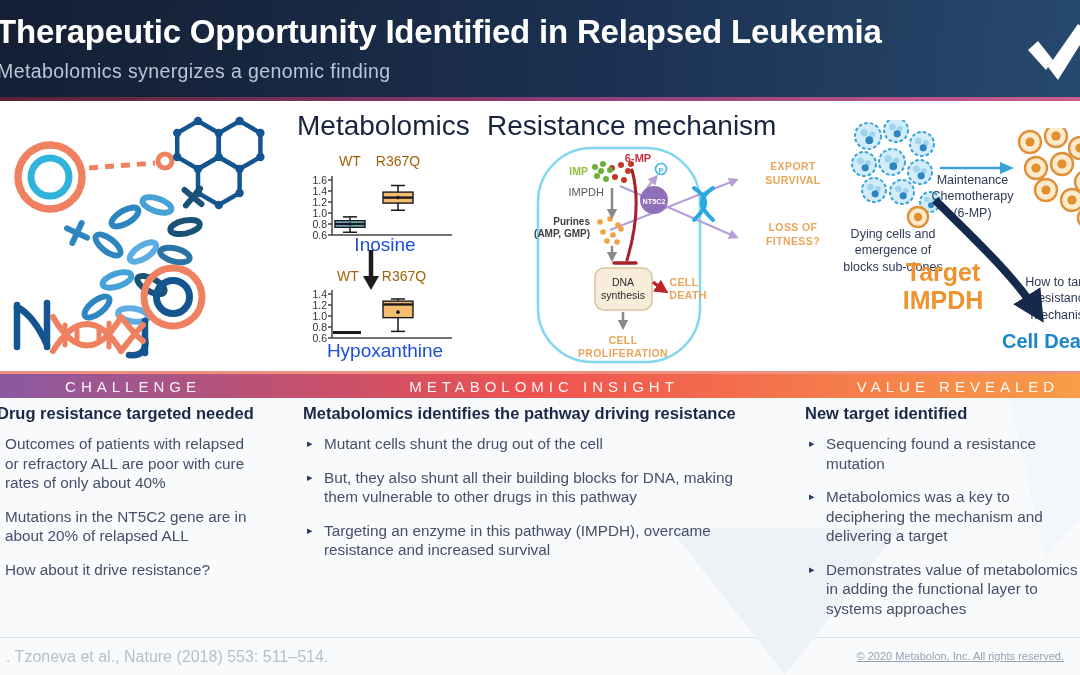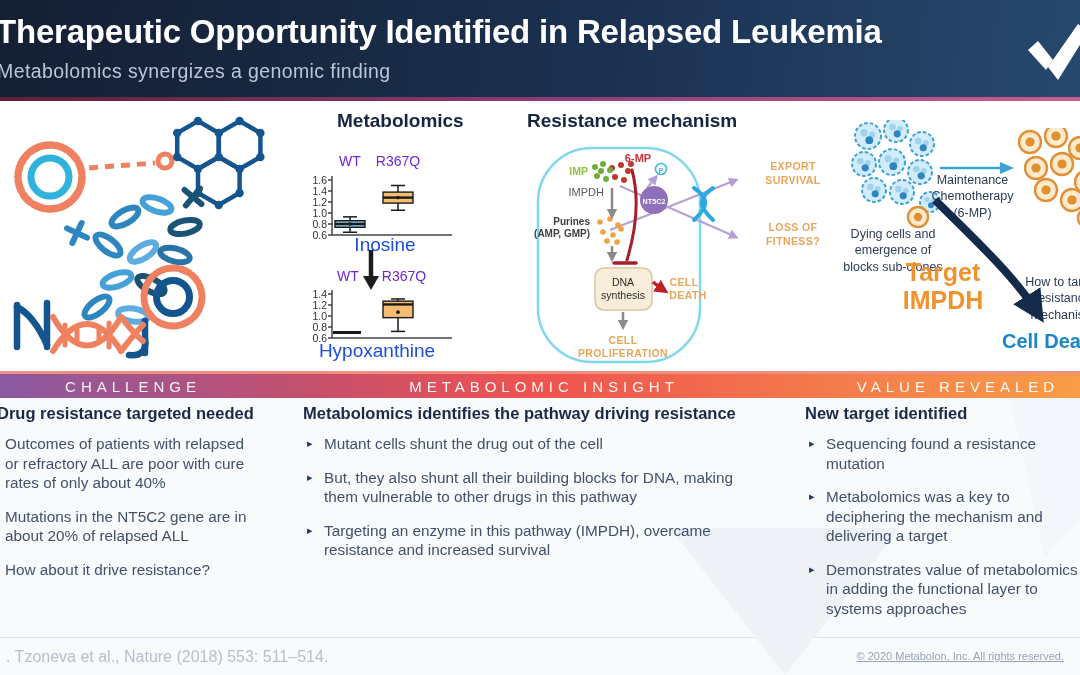--- a/index.html
+++ b/index.html
@@ -7,22 +7,22 @@
     font-family:"Liberation Sans","DejaVu Sans",sans-serif;}
   .abs{position:absolute;}
   
   .hdr{position:absolute;left:0;top:0;width:1080px;height:97px;
     background:linear-gradient(97deg,#141f33 0%,#1b3050 55%,#27496e 100%);}
   .hdr-title{position:absolute;left:-4px;top:13px;color:#ffffff;font-size:33px;font-weight:bold;letter-spacing:-.2px;white-space:nowrap;}
   .hdr-sub{position:absolute;left:-3px;top:60px;color:#b9c6d8;font-size:19.5px;letter-spacing:.4px;white-space:nowrap;}
   .hdr-line{position:absolute;left:0;top:97px;width:1080px;height:4px;
     background:linear-gradient(90deg,#5e2135 0%,#8e3f7a 55%,#cb5e8e 100%);}
   
-  .fig-h{position:absolute;font-size:19px;font-weight:bold;color:#16243f;white-space:nowrap;margin-left:40px;}
-  .grp-lbl{position:absolute;transform:translateX(-50%);font-size:14px;color:#6d28d9;white-space:nowrap;text-align:center;}
+  .fig-h{position:absolute;font-size:28px;font-weight:normal;color:#16243f;white-space:nowrap;}
+  .grp-lbl{position:absolute;transform:translateX(-50%);font-size:14px;color:#a16207;white-space:nowrap;text-align:center;}
   .xlab{position:absolute;width:170px;text-align:center;font-size:19px;color:#1d4ed8;}
   .tick{font-size:10.5px;fill:#333;text-anchor:end;font-family:"Liberation Sans",sans-serif;}
   .ax{stroke:#444;stroke-width:1.5;}
   .wh{stroke:#1a1a1a;stroke-width:1.5;}
   
   text{font-family:"Liberation Sans","DejaVu Sans",sans-serif;}
   .t-red{fill:#c8313c;font-size:11px;font-weight:bold;text-anchor:middle;}
   .t-green{fill:#8fbf3f;font-size:10.5px;font-weight:bold;}
   .t-gray{fill:#5a5a5a;font-size:11px;}
   .t-dark{fill:#404040;font-size:10px;font-weight:bold;}
@@ -197,21 +197,21 @@
       <text x="27" y="55.5" class="tick">0.6</text>
       <line x1="33" y1="46.5" x2="61" y2="46.5" stroke="#1a1a1a" stroke-width="3"></line>
       <line x1="98" y1="12.949999999999989" x2="98" y2="15.149999999999991" class="wh"></line>
       <line x1="98" y1="31.65" x2="98" y2="45.4" class="wh"></line>
       <line x1="91" y1="12.949999999999989" x2="105" y2="12.949999999999989" class="wh"></line>
       <line x1="91" y1="45.4" x2="105" y2="45.4" class="wh"></line>
       <rect x="83" y="15.149999999999991" width="30" height="16.500000000000007" fill="#f4bd72" stroke="#1a1a1a" stroke-width="1.4"></rect>
       <line x1="83" y1="18.449999999999996" x2="113" y2="18.449999999999996" stroke="#1a1a1a" stroke-width="2.4"></line>
       <circle cx="98" cy="26.149999999999995" r="1.8" fill="#1a1a1a"></circle>
     </svg>
-  <div class="xlab" style="left:292px;top:340px">Hypoxanthine</div>
+  <div class="xlab" style="left:300px;top:340px">Hypoxanthine</div>
 
   <div class="fig-h" style="left:487px;top:110px">Resistance mechanism</div>
 
   <svg class="abs" style="left:500px;top:138px" width="340" height="236" viewBox="0 0 340 236">
     <defs>
       <marker id="mG" viewBox="0 0 10 10" refX="7" refY="5" markerWidth="4.2" markerHeight="4.2" orient="auto">
           <path d="M0,0L10,5L0,10z" fill="#8a8a8a"></path>
         </marker>
       <marker id="mP" viewBox="0 0 10 10" refX="7" refY="5" markerWidth="5" markerHeight="5" orient="auto">
           <path d="M0,0L10,5L0,10z" fill="#b69fd6"></path>

